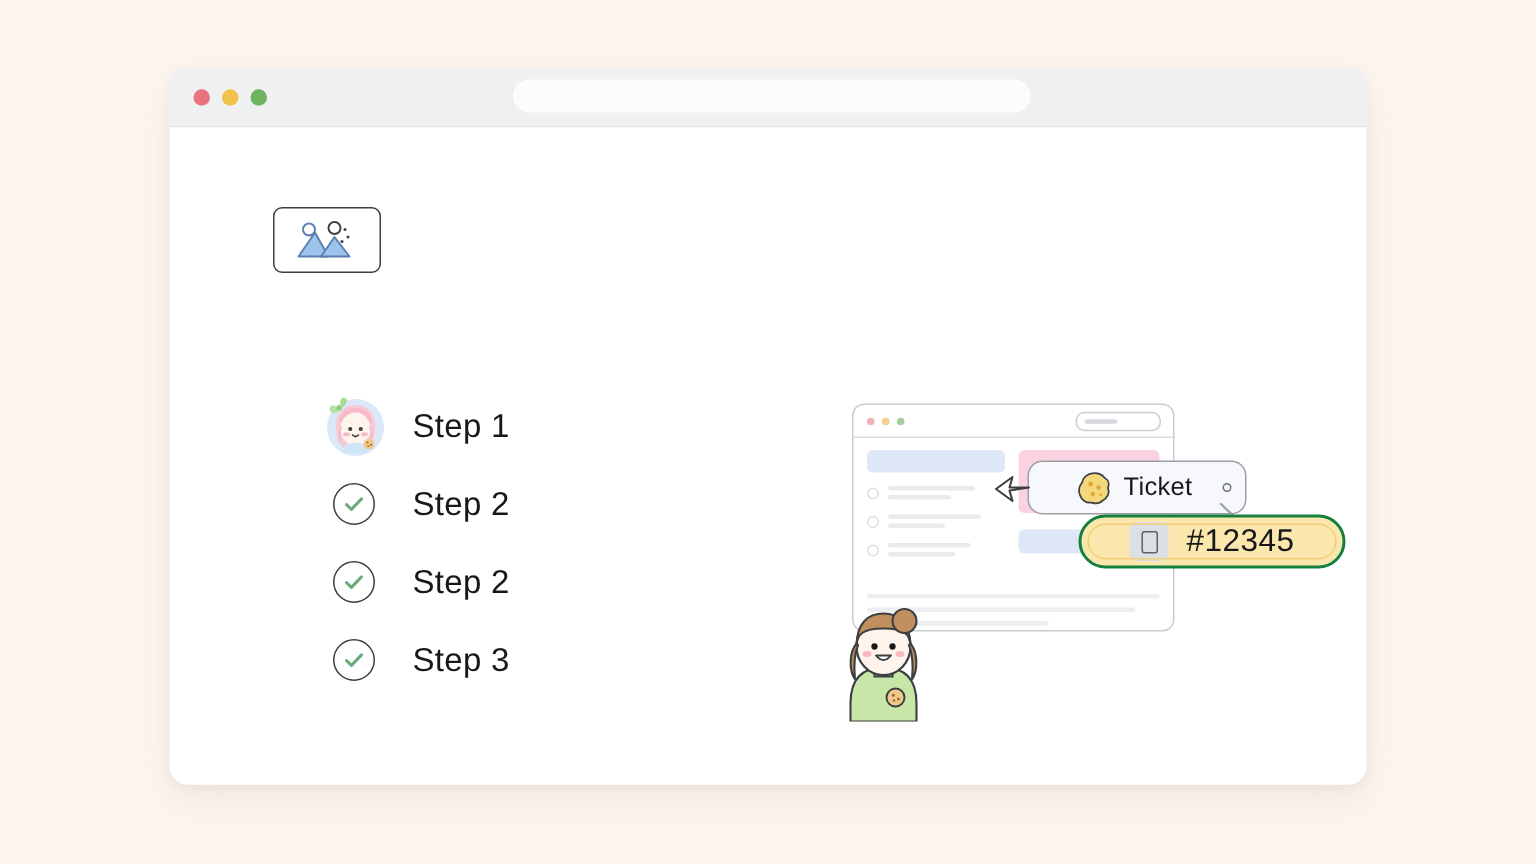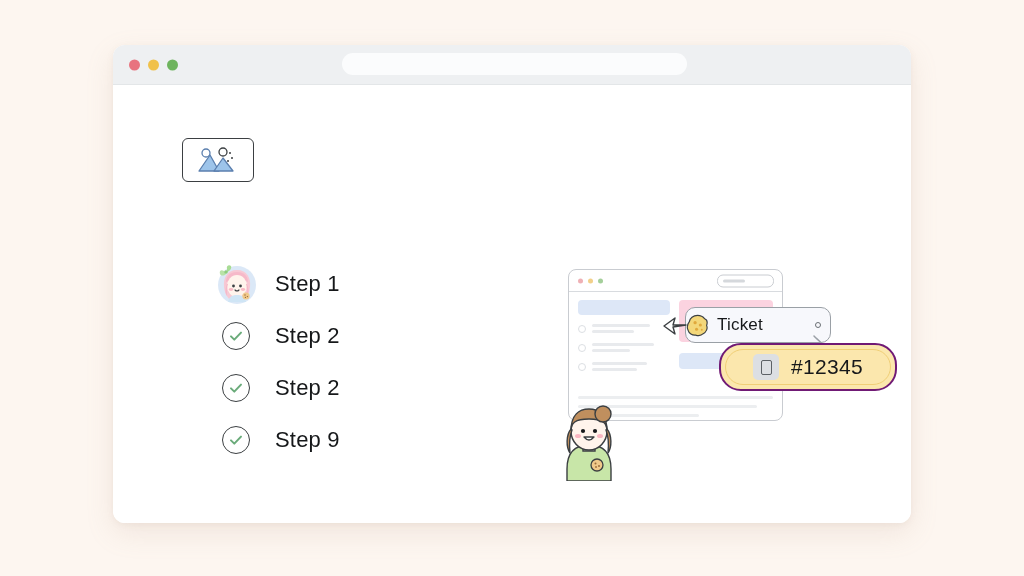--- a/index.html
+++ b/index.html
@@ -194,20 +194,21 @@
   .ticket-chip {
     position: absolute;
     left: 572px; top: 222px;
     width: 146px; height: 36px;
     background: #f7f8fc;
     border: 1.5px solid #9aa0a6;
     border-radius: 10px;
     box-sizing: border-box;
     display: flex; align-items: center;
     gap: 8px;
+    padding-left: 32px;
     z-index: 6;
   }
   .ticket-cursor {
     position: absolute;
     left: -24px; top: 6px;
     width: 30px; height: 24px;
   }
   .cookie-icon { width: 23px; height: 23px; flex: 0 0 23px; }
   .ticket-label {
     font-size: 17px; color: #16181a; letter-spacing: 0.2px;
@@ -222,23 +223,23 @@
   }
   .ticket-tail {
     position: absolute;
     right: -3px; bottom: -11px;
     width: 22px; height: 18px;
   }
 
   .id-badge {
     position: absolute;
     left: 606px; top: 258px;
-    width: 178px; height: 48px;
+    width: 178px; height: 36px;
     background: #fbe7ad;
-    border: 2px solid #701a75;
+    border: 2px solid #15803d;
     border-radius: 22px;
     box-sizing: border-box;
     display: flex; align-items: center; justify-content: center;
     gap: 12px;
     z-index: 7;
   }
   .id-badge::after {
     content: "";
     position: absolute;
     left: 4px; top: 4px; right: 4px; bottom: 4px;
@@ -331,21 +332,21 @@
       </div>
 
       <div class="step-row">
         <div class="step-marker">
           <div class="check-circle">
             <svg width="16" height="16" viewBox="0 0 16 16">
               <path d="M3 8.4 L6.3 11.6 L13 4.6" stroke="#6aab7a" stroke-width="2" fill="none" stroke-linecap="round" stroke-linejoin="round"></path>
             </svg>
           </div>
         </div>
-        <div class="step-label">Step 9</div>
+        <div class="step-label">Step 3</div>
       </div>
 
     </div>
 
     <div class="mini-browser">
       <div class="mini-titlebar">
         <div class="mini-lights">
           <span class="mini-dot red"></span>
           <span class="mini-dot yellow"></span>
           <span class="mini-dot green"></span>

